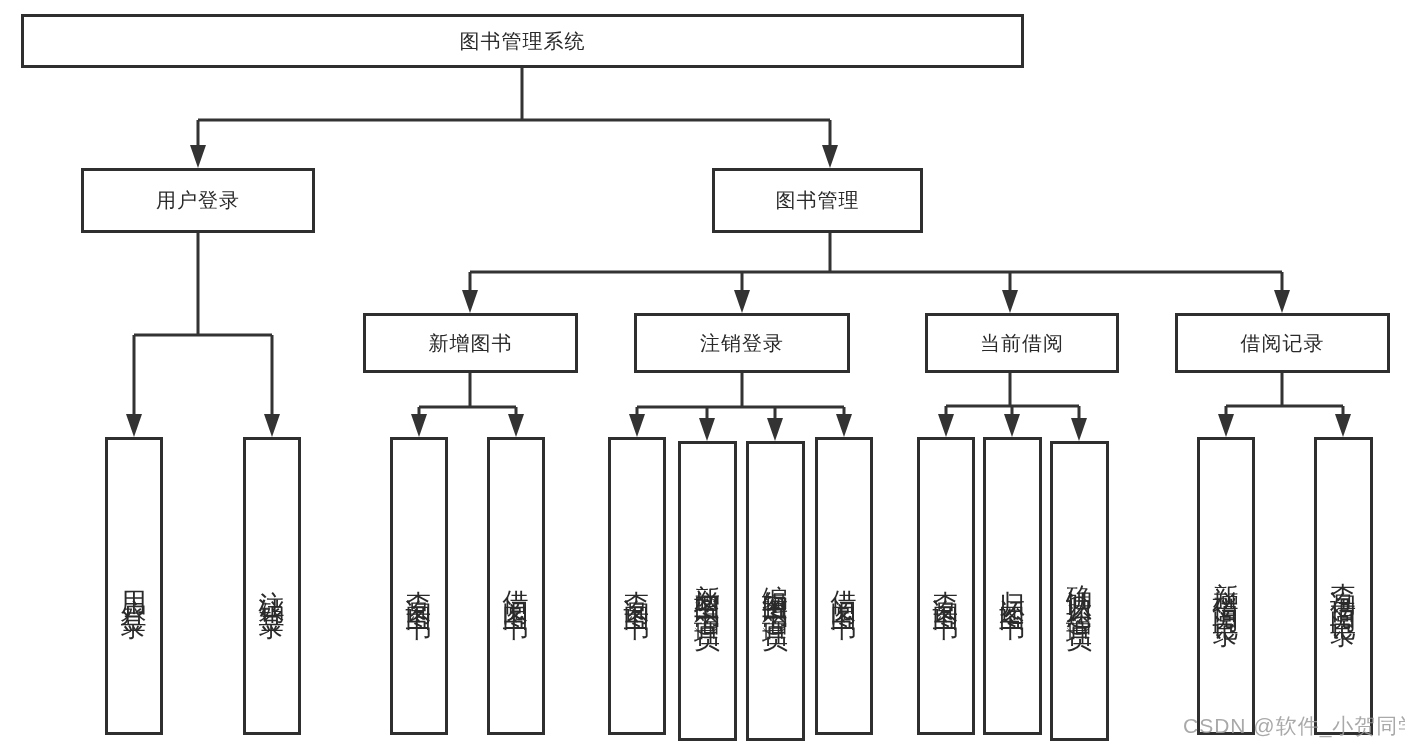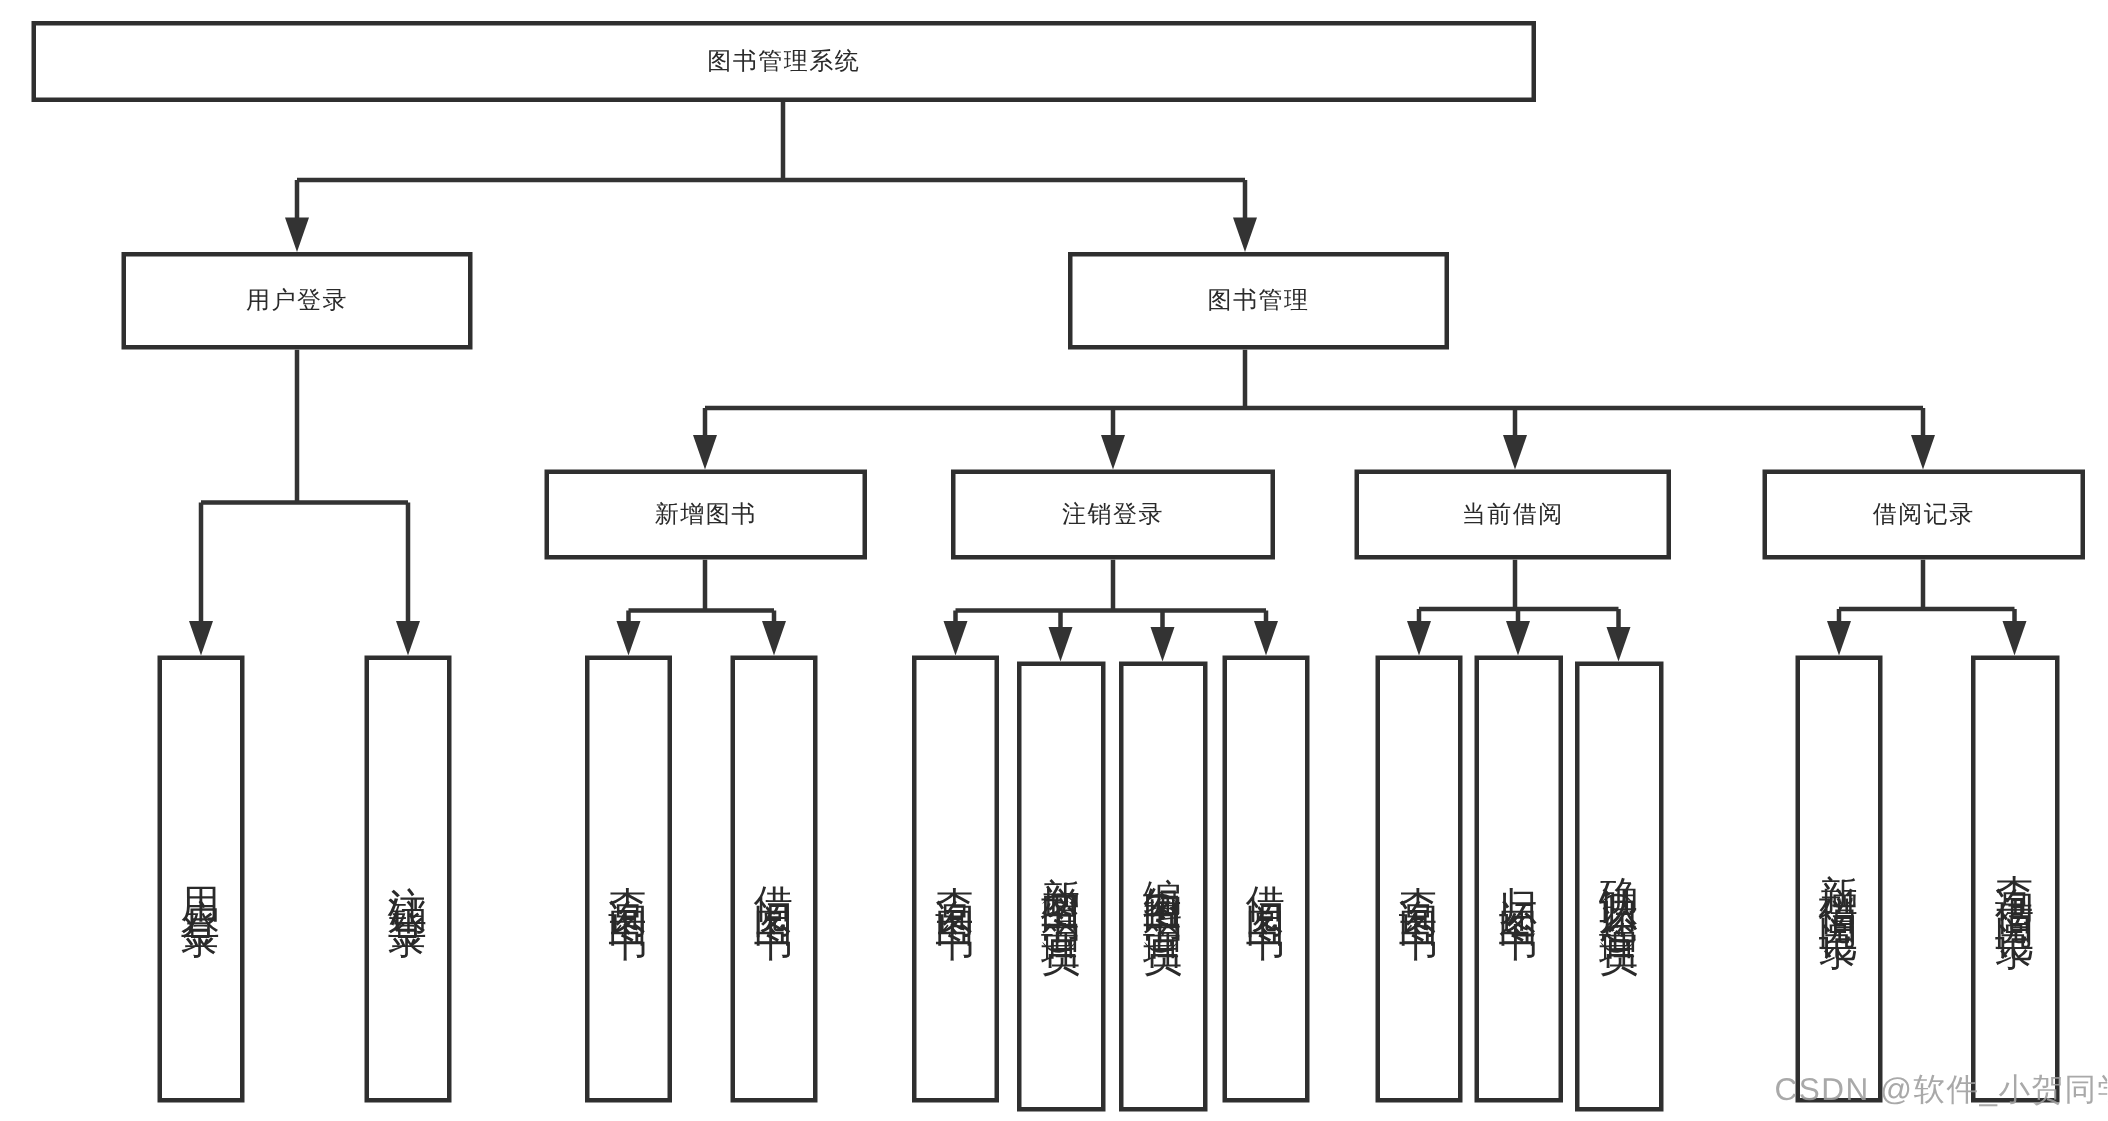--- a/index.html
+++ b/index.html
@@ -25,21 +25,21 @@
   .connectors path{stroke:var(--line);stroke-width:3;fill:none;}
   .connectors polygon{fill:var(--line);stroke:none;}
   .node{
     position:absolute;
     box-sizing:border-box;
     background:#fff;
     border:3px solid var(--box-border);
     display:flex;align-items:center;justify-content:center;
   }
   .hbox span{
-    font-size:16px;
+    font-size:20px;
     letter-spacing:1px;
     white-space:nowrap;
   }
   .vbox span{
     writing-mode:vertical-rl;
     text-orientation:mixed;
     font-size:26px;
     letter-spacing:8px;
     line-height:1;
   }
@@ -96,31 +96,31 @@
     <polygon points="1335,414 1351,414 1343,437"></polygon>
   </svg>
 
   <div class="node hbox" style="left:21px;top:14px;width:1003px;height:54px">
     <span>图书管理系统</span>
   </div>
 
   <div class="node hbox" style="left:81px;top:168px;width:234px;height:65px">
     <span>用户登录</span>
   </div>
-  <div class="node hbox" style="left:712px;top:168px;width:254px;height:65px">
+  <div class="node hbox" style="left:712px;top:168px;width:211px;height:65px">
     <span>图书管理</span>
   </div>
 
   <div class="node hbox" style="left:363px;top:313px;width:215px;height:60px">
     <span>新增图书</span>
   </div>
   <div class="node hbox" style="left:634px;top:313px;width:216px;height:60px">
     <span>注销登录</span>
   </div>
-  <div class="node hbox" style="left:903px;top:313px;width:211px;height:60px">
+  <div class="node hbox" style="left:925px;top:313px;width:194px;height:60px">
     <span>当前借阅</span>
   </div>
   <div class="node hbox" style="left:1175px;top:313px;width:215px;height:60px">
     <span>借阅记录</span>
   </div>
 
   <div class="node vbox" style="left:105px;top:437px;width:58px;height:298px">
     <span>用户登录</span>
   </div>
   <div class="node vbox" style="left:243px;top:437px;width:58px;height:298px">

